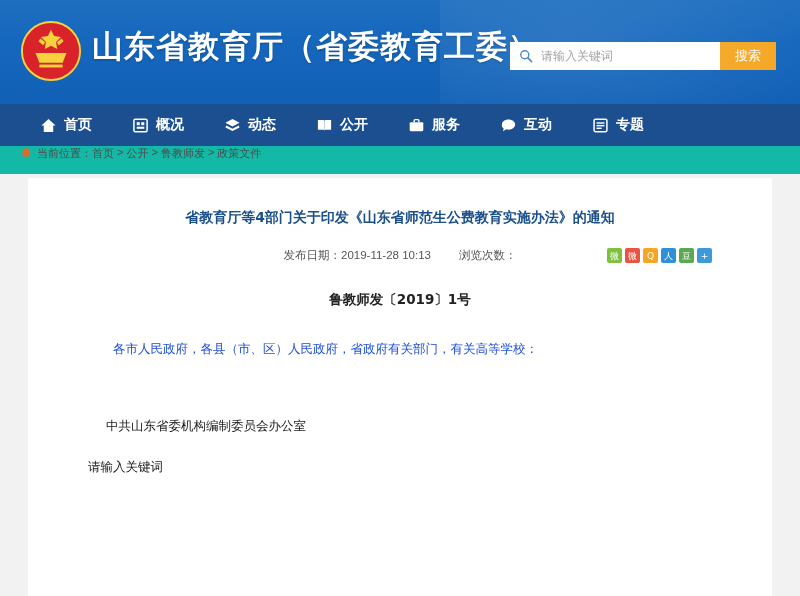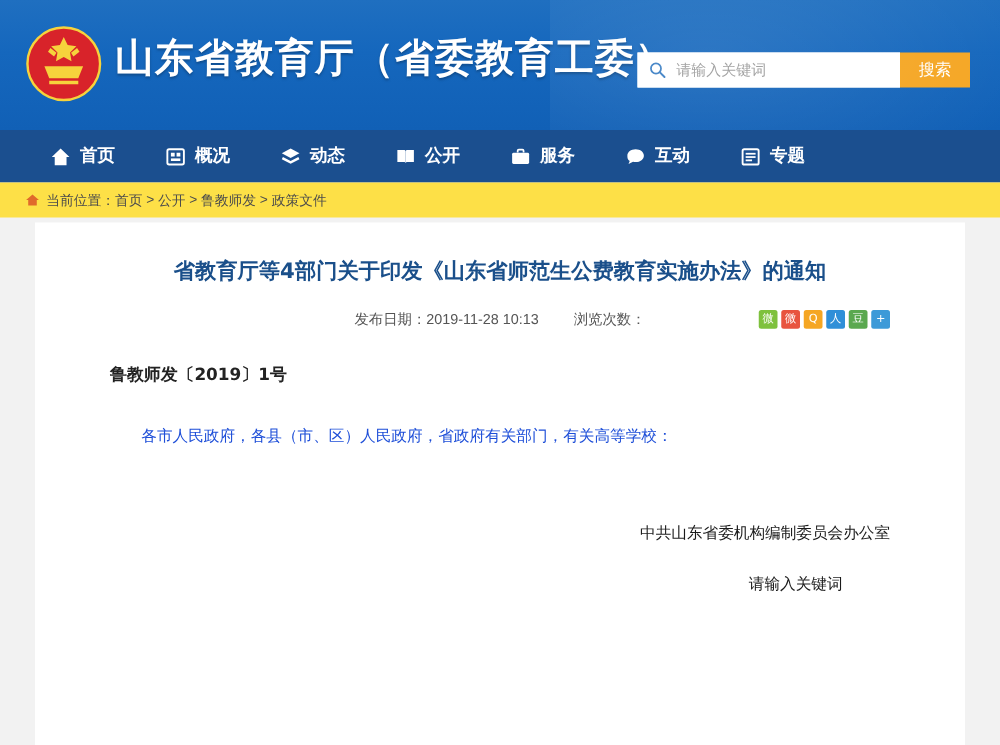--- a/index.html
+++ b/index.html
@@ -126,23 +126,23 @@
     width: 17px;
     height: 17px;
     margin-right: 7px;
     display: block;
     flex: 0 0 auto;
   }
 
   
   .crumb {
     height: 28px;
-    background: #fde047;
-    display: flex;
-    align-items: center;
+    background: #14b8a6;
+    display: flex;
+    align-items: flex-start;
     padding-left: 20px;
     font-size: 11px;
     color: #4c4c4c;
   }
   .crumb .home-ico {
     width: 12px;
     height: 12px;
     margin-right: 5px;
     display: block;
   }
@@ -153,21 +153,21 @@
   .content {
     position: relative;
     margin: 4px 28px 0 28px;
     background: #ffffff;
     min-height: 418px;
     padding: 26px 60px 20px 60px;
     box-sizing: border-box;
   }
   .doc-title {
     text-align: center;
-    font-size: 17px;
+    font-size: 14px;
     font-weight: bold;
     color: #1a4f8a;
     line-height: 26px;
     font-family: "DejaVu Sans", "Liberation Sans", sans-serif;
   }
   .doc-meta {
     margin-top: 18px;
     display: flex;
     align-items: flex-end;
     justify-content: center;
@@ -197,21 +197,21 @@
     left: 0; right: 0; top: 50%;
     transform: translateY(-50%);
     text-align: center;
     color: #ffffff;
     font-size: 9px;
     line-height: 9px;
     font-family: "DejaVu Sans", sans-serif;
   }
   .doc-no {
     margin-top: 28px;
-    text-align: left;
+    text-align: center;
     font-size: 13.5px;
     color: #222;
     font-weight: bold;
     font-family: "DejaVu Sans", "Liberation Sans", sans-serif;
   }
   .doc-body {
     margin-top: 26px;
     font-size: 12.5px;
     color: #1d4ed8;
     line-height: 27px;
@@ -220,21 +220,21 @@
   .doc-body p { margin: 0 0 10px 0; text-indent: 2em; }
 
   .signoff {
     margin-top: 56px;
     font-size: 12.5px;
     color: #1a1a1a;
     font-family: "DejaVu Sans", "Liberation Sans", sans-serif;
   }
   .sign-row {
     display: flex;
-    justify-content: flex-end;
+    justify-content: flex-start;
     align-items: baseline;
     margin-bottom: 24px;
   }
   .sign-left { padding-left: 18px; }
   .sign-right { padding-right: 38px; }
 </style>
 </head>
 <body>
 
 <div class="page">

